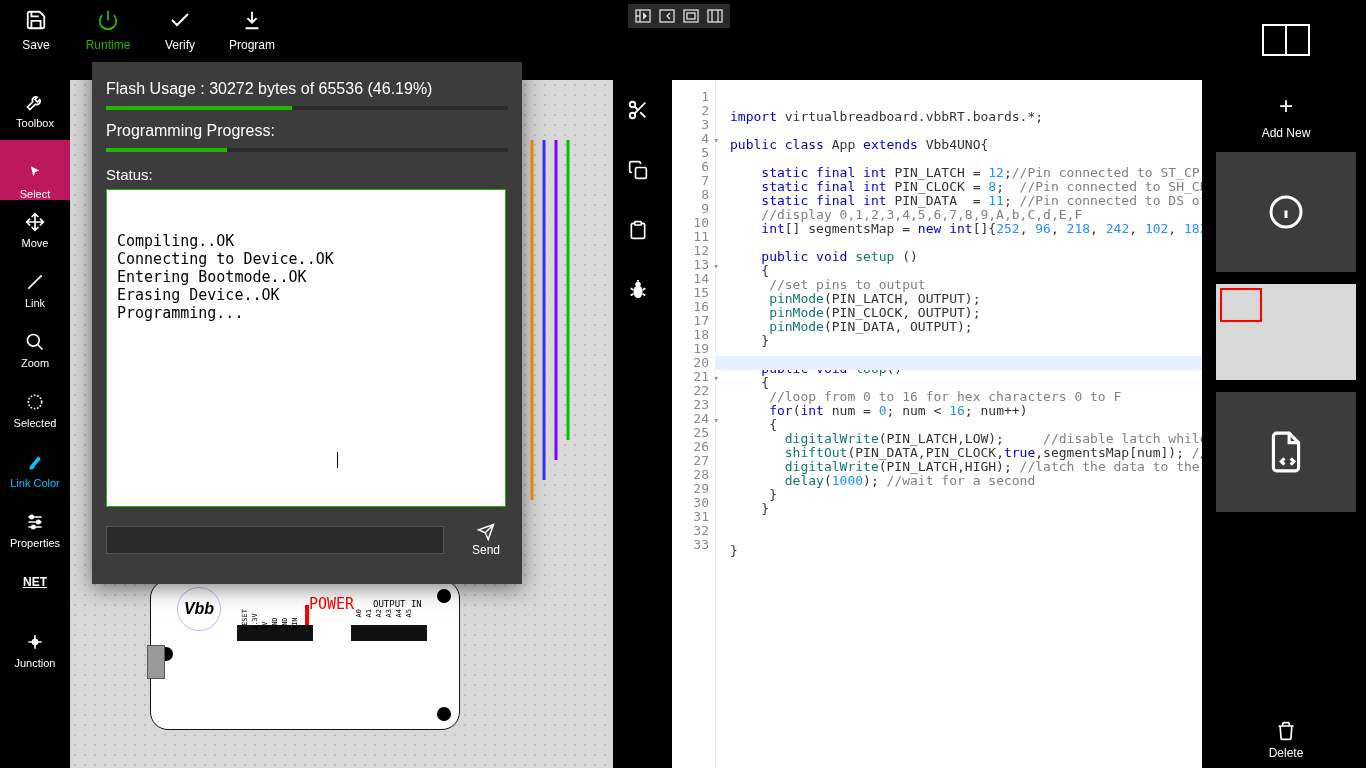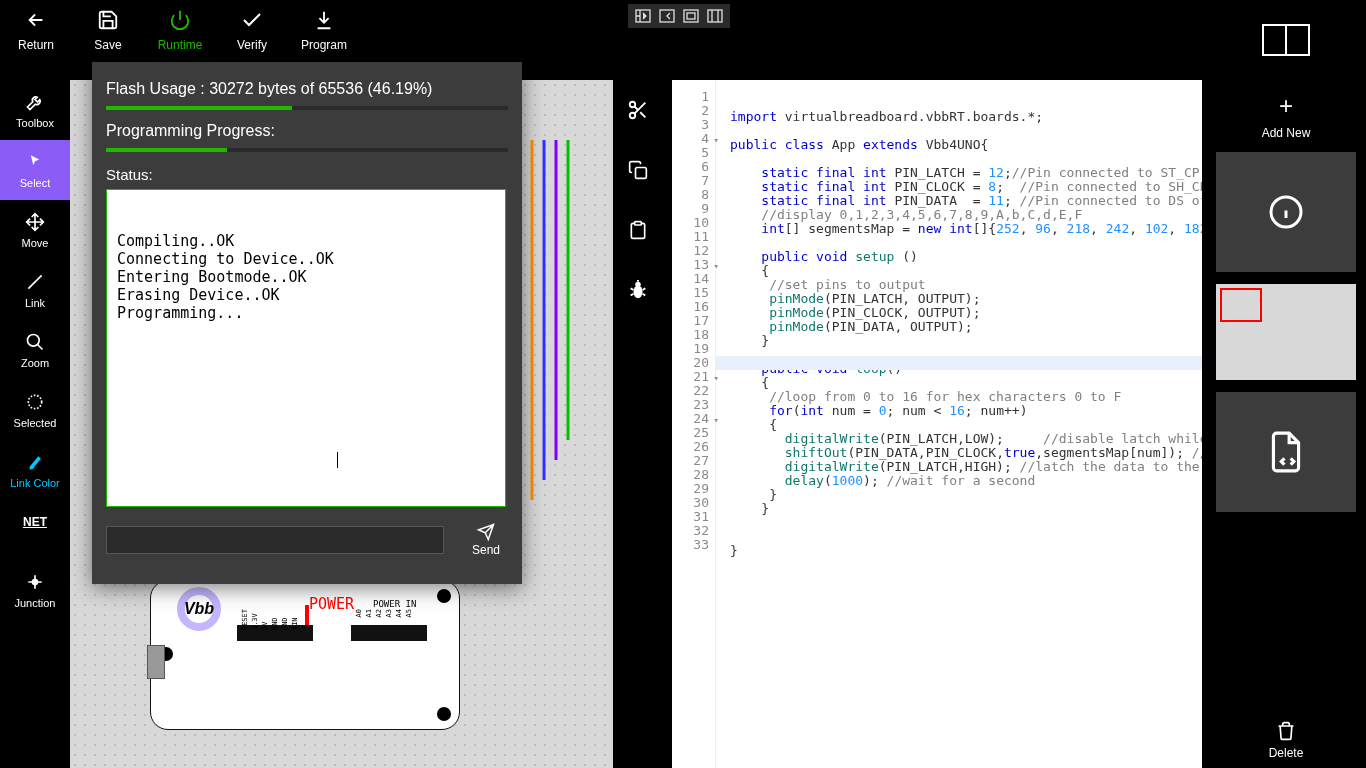--- a/index.html
+++ b/index.html
@@ -62,21 +62,21 @@
 }
 .side-btn {
   display: flex;
   flex-direction: column;
   align-items: center;
   justify-content: center;
   height: 60px;
   color: #fff;
   cursor: pointer;
 }
-.side-btn.active { background: #8b5cf6; }
+.side-btn.active { background: #be185d; justify-content: flex-end; }
 .side-btn.link-color .icon { color: #00c8ff; }
 .side-btn.link-color .lbl { color: #00c8ff; }
 .side-btn .icon { height: 22px; display:flex; align-items:center; }
 .side-btn .lbl { font-size: 11px; margin-top: 4px; }
 
 
 .canvas {
   position: absolute;
   left: 70px; top: 80px;
   width: 543px; height: 688px;
@@ -92,21 +92,21 @@
   width: 310px; height: 150px;
   background: #fff;
   border: 1px solid #111;
   border-radius: 18px;
 }
 .arduino-board .vbb-logo {
   position: absolute;
   left: 26px; top: 6px;
   width: 44px; height: 44px;
   border-radius: 50%;
-  border: 8px solid #c4b5fd;
+  border: 1px solid #c4b5fd;
   display:flex; align-items:center; justify-content:center;
   font-weight: bold; color: #000;
   font-style: italic;
 }
 .arduino-board .corner-hole {
   position: absolute;
   width: 14px; height: 14px;
   border-radius: 50%;
   background: #000;
 }
@@ -326,28 +326,20 @@
 
 svg { display: block; }
 </style>
 </head>
 <body>
 
 <div class="topbar">
   <div class="top-btn">
     <div class="icon">
       <svg width="22" height="22" viewBox="0 0 24 24" fill="none" stroke="currentColor" stroke-width="2">
-          <path d="M19 12H5M11 18l-6-6 6-6"></path>
-        </svg>
-    </div>
-    <div class="lbl">Return</div>
-  </div>
-  <div class="top-btn">
-    <div class="icon">
-      <svg width="22" height="22" viewBox="0 0 24 24" fill="none" stroke="currentColor" stroke-width="2">
           <path d="M19 21H5a2 2 0 01-2-2V5a2 2 0 012-2h11l5 5v11a2 2 0 01-2 2z"></path>
           <path d="M17 21v-8H7v8M7 3v5h8"></path>
         </svg>
     </div>
     <div class="lbl">Save</div>
   </div>
   <div class="top-btn runtime">
     <div class="icon">
       <svg width="22" height="22" viewBox="0 0 24 24" fill="none" stroke="currentColor" stroke-width="2">
           <path d="M18.36 6.64a9 9 0 11-12.73 0M12 2v10"></path>
@@ -451,20 +443,31 @@
       </div>
     <div class="lbl">Selected</div>
   </div>
   <div class="side-btn link-color">
     <div class="icon">
         <svg width="20" height="20" viewBox="0 0 24 24" fill="currentColor">
           <path d="M7 16c-2 2-2 5 0 5s4-1 4-3l8-10-3-3-9 11z"></path>
         </svg>
       </div>
     <div class="lbl">Link Color</div>
+  </div>
+  <div class="side-btn">
+    <div class="icon">
+        <svg width="20" height="20" viewBox="0 0 24 24" fill="none" stroke="currentColor" stroke-width="2">
+          <path d="M4 6h16M4 12h16M4 18h16"></path>
+          <circle cx="8" cy="6" r="2" fill="currentColor"></circle>
+          <circle cx="16" cy="12" r="2" fill="currentColor"></circle>
+          <circle cx="10" cy="18" r="2" fill="currentColor"></circle>
+        </svg>
+      </div>
+    <div class="lbl">Properties</div>
   </div>
   <div class="side-btn">
     <div class="icon" style="font-size:12px;font-weight:bold;text-decoration:underline;text-align:center;">NET</div>
     <div class="lbl">&nbsp;</div>
   </div>
   <div class="side-btn">
     <div class="icon">
         <svg width="20" height="20" viewBox="0 0 24 24" fill="none" stroke="currentColor" stroke-width="2">
           <path d="M12 4v16M4 12h16"></path>
           <circle cx="12" cy="12" r="3" fill="currentColor"></circle>
@@ -484,21 +487,21 @@
     <line x1="58" y1="0" x2="58" y2="300" stroke="#00c000" stroke-width="3"></line>
   </svg>
   <div class="arduino-board">
     <div class="vbb-logo">Vbb</div>
     <div class="corner-hole" style="left:8px;top:66px"></div>
     <div class="corner-hole" style="right:8px;top:8px"></div>
     <div class="corner-hole" style="right:8px;bottom:8px"></div>
     <div class="usb"></div>
     <div class="power-lbl">POWER</div>
     <div class="power-led"></div>
-    <div class="analog-lbl">POWER IN</div>
+    <div class="analog-lbl">OUTPUT IN</div>
     <div class="pins left"></div>
     <div class="pins right"></div>
     <div class="pin-labels" style="left:90px" id="pins-left">
         <span>RESET</span>
         <span>3.3V</span>
         <span>5V</span>
         <span>GND</span>
         <span>GND</span>
         <span>VIN</span>
       </div>

